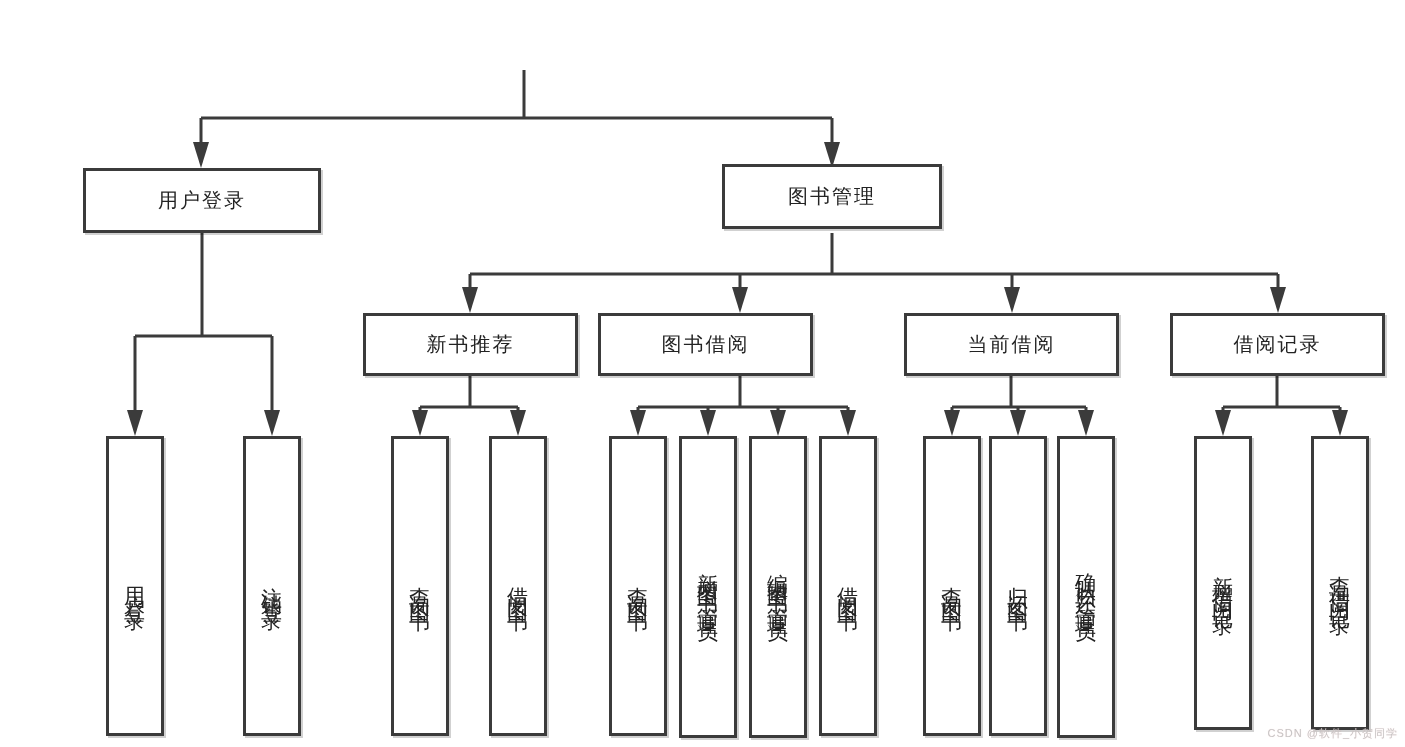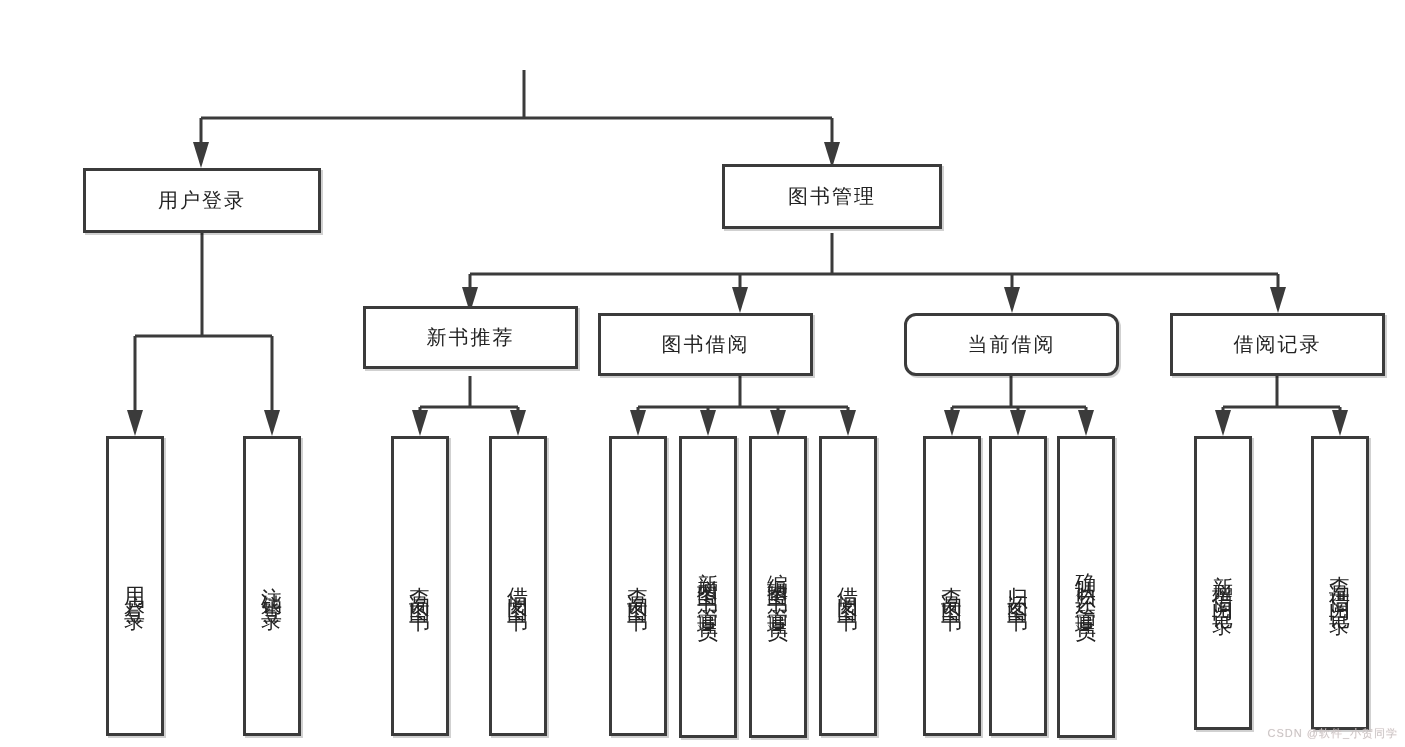--- a/index.html
+++ b/index.html
@@ -74,27 +74,27 @@
   </svg>
 
 
   <div class="node branch" style="left:83px;top:168px;width:238px;height:65px;">
     <span>用户登录</span>
   </div>
   <div class="node branch" style="left:714px;top:164px;width:220px;height:65px;margin-left:8px;">
     <span>图书管理</span>
   </div>
 
-  <div class="node branch" style="left:363px;top:306px;width:215px;height:63px;">
+  <div class="node branch" style="left:363px;top:313px;width:215px;height:63px;">
     <span>新书推荐</span>
   </div>
   <div class="node branch" style="left:598px;top:313px;width:215px;height:63px;">
     <span>图书借阅</span>
   </div>
-  <div class="node branch" style="left:904px;top:313px;width:215px;height:63px;border-radius:12px;">
+  <div class="node branch" style="left:904px;top:313px;width:215px;height:63px;">
     <span>当前借阅</span>
   </div>
   <div class="node branch" style="left:1170px;top:313px;width:215px;height:63px;">
     <span>借阅记录</span>
   </div>
 
   <div class="node leaf" style="left:106px;top:436px;width:58px;height:300px;">
     <span class="vtext">用户登录</span>
   </div>
   <div class="node leaf" style="left:243px;top:436px;width:58px;height:300px;">

